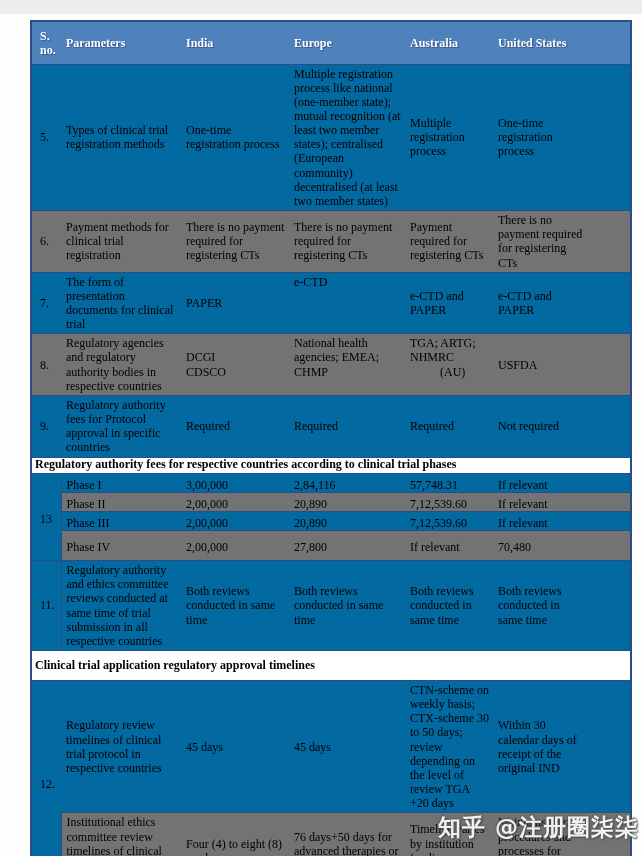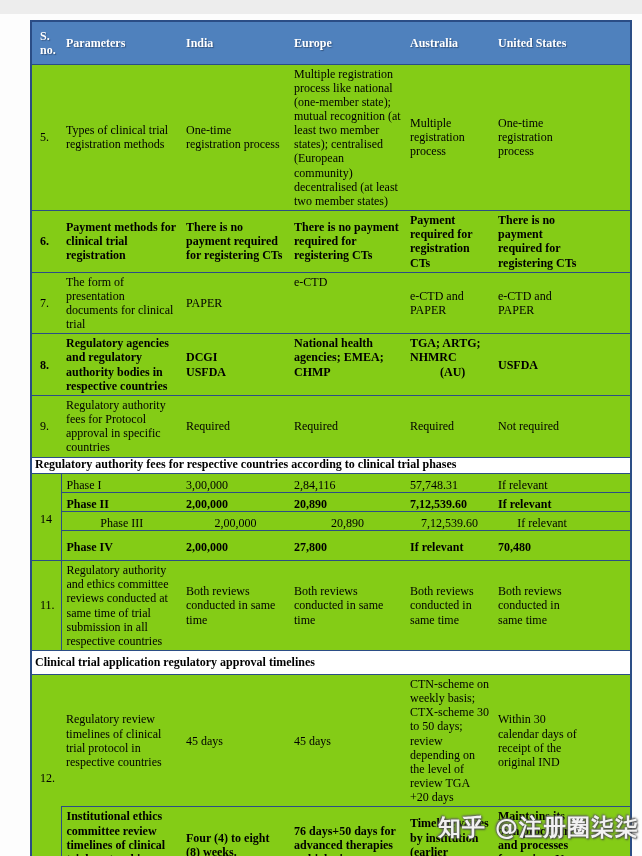--- a/index.html
+++ b/index.html
@@ -7,21 +7,21 @@
   .top-strip{height:14px;background:#ededed;}
   .tbl-wrap{position:absolute;left:30px;top:20px;}
   table{border-collapse:collapse;table-layout:fixed;width:600px;border:2px solid #2b4d85;background:#fff;}
   td,th{border-top:1px solid #2b4d85;border-bottom:1px solid #2b4d85;
         font-size:12px;line-height:1.18;vertical-align:middle;
         padding:2px 4px 2px 5px;overflow:hidden;word-wrap:break-word;}
   th{background:#4f81bd;color:#fff;font-weight:bold;text-align:left;
      text-shadow:1px 1px 1px rgba(30,50,80,.55);vertical-align:middle;}
   col.c-sno{width:30px;} col.c-param{width:120px;} col.c-india{width:108px;}
   col.c-europe{width:116px;} col.c-aus{width:88px;} col.c-us{width:138px;}
-  .lb{background:#84cc16;} .wh{background:#84cc16;font-weight:bold;}
+  .lb{background:#0369a1;} .wh{background:#737373;}
   .sno{padding-left:8px;}
   .sec td{font-weight:bold;background:#fff;padding:0 3px;line-height:1.1;margin-left:25px;}
   .vtop{vertical-align:top;}
   .pre{white-space:pre-wrap;}
   .vdiv{border-left:1px solid #2b4d85;}
   td.us-cell{padding-right:44px;}
   .phase td{padding-top:4px;padding-bottom:0;margin-left:32px;}
   .watermark{position:absolute;left:438px;top:812px;width:204px;
      font-family:"DejaVu Sans",sans-serif;font-size:23px;font-weight:bold;letter-spacing:1px;
      color:rgba(255,255,255,0.92);
@@ -62,38 +62,38 @@
     <td class="lb vtop">Multiple registration process like national (one-member state); mutual recognition (at least two member states); centralised (European community) decentralised (at least two member states)</td>
     <td class="lb">Multiple registration process</td>
     <td class="lb us-cell">One-time registration process</td>
   </tr>
 
   <tr style="height:57px;">
     <td class="wh sno">6.</td>
     <td class="wh">Payment methods for clinical trial registration</td>
     <td class="wh">There is no payment required for registering CTs</td>
     <td class="wh">There is no payment required for registering CTs</td>
-    <td class="wh">Payment required for registration CTs</td>
+    <td class="wh">Payment required for registering CTs</td>
     <td class="wh us-cell">There is no payment required for registering CTs</td>
   </tr>
 
   <tr style="height:43px;">
     <td class="lb sno">7.</td>
     <td class="lb">The form of presentation documents for clinical trial</td>
     <td class="lb">PAPER</td>
     <td class="lb vtop">e-CTD</td>
     <td class="lb">e-CTD and PAPER</td>
     <td class="lb us-cell">e-CTD and PAPER</td>
   </tr>
 
   <tr style="height:57px;">
     <td class="wh sno">8.</td>
     <td class="wh">Regulatory agencies and regulatory authority bodies in respective countries</td>
     <td class="wh pre">DCGI
-USFDA</td>
+CDSCO</td>
     <td class="wh vtop">National health agencies; EMEA; CHMP</td>
     <td class="wh vtop pre">TGA; ARTG;
 NHMRC
           (AU)</td>
     <td class="wh us-cell">USFDA</td>
   </tr>
 
   <tr style="height:43px;">
     <td class="lb sno">9.</td>
     <td class="lb">Regulatory authority fees for Protocol approval in specific countries</td>
@@ -101,35 +101,35 @@
     <td class="lb">Required</td>
     <td class="lb">Required</td>
     <td class="lb us-cell">Not required</td>
   </tr>
 
   <tr class="sec" style="height:16px;">
     <td colspan="6">Regulatory authority fees for respective countries according to clinical trial phases</td>
   </tr>
 
   <tr class="phase" style="height:15px;">
-    <td class="lb sno" rowspan="4">14</td>
+    <td class="lb sno" rowspan="4">13</td>
     <td class="lb vdiv">Phase I</td>
     <td class="lb">3,00,000</td>
     <td class="lb">2,84,116</td>
     <td class="lb">57,748.31</td>
     <td class="lb us-cell">If relevant</td>
   </tr>
   <tr class="phase" style="height:15px;">
     <td class="wh vdiv">Phase II</td>
     <td class="wh">2,00,000</td>
     <td class="wh">20,890</td>
     <td class="wh">7,12,539.60</td>
     <td class="wh us-cell">If relevant</td>
   </tr>
-  <tr class="phase" style="height:15px;text-align:center;">
+  <tr class="phase" style="height:15px;">
     <td class="lb vdiv">Phase III</td>
     <td class="lb">2,00,000</td>
     <td class="lb">20,890</td>
     <td class="lb">7,12,539.60</td>
     <td class="lb us-cell">If relevant</td>
   </tr>
   <tr class="phase" style="height:30px;">
     <td class="wh vdiv">Phase IV</td>
     <td class="wh">2,00,000</td>
     <td class="wh">27,800</td>
@@ -139,21 +139,21 @@
 
   <tr style="height:71px;">
     <td class="lb sno">11.</td>
     <td class="lb vdiv">Regulatory authority and ethics committee reviews conducted at same time of trial submission in all respective countries</td>
     <td class="lb">Both reviews conducted in same time</td>
     <td class="lb">Both reviews conducted in same time</td>
     <td class="lb">Both reviews conducted in same time</td>
     <td class="lb us-cell">Both reviews conducted in same time</td>
   </tr>
 
-  <tr class="sec" style="height:24px;padding-left:36px;">
+  <tr class="sec" style="height:30px;padding-left:36px;">
     <td colspan="6">Clinical trial application regulatory approval timelines</td>
   </tr>
 
   <tr style="height:124px;">
     <td class="lb sno" rowspan="2">12.</td>
     <td class="lb">Regulatory review timelines of clinical trial protocol in respective countries</td>
     <td class="lb">45 days</td>
     <td class="lb">45 days</td>
     <td class="lb vtop">CTN-scheme on weekly basis; CTX-scheme 30 to 50 days; review depending on the level of review TGA +20 days</td>
     <td class="lb us-cell">Within 30 calendar days of receipt of the original IND</td>

